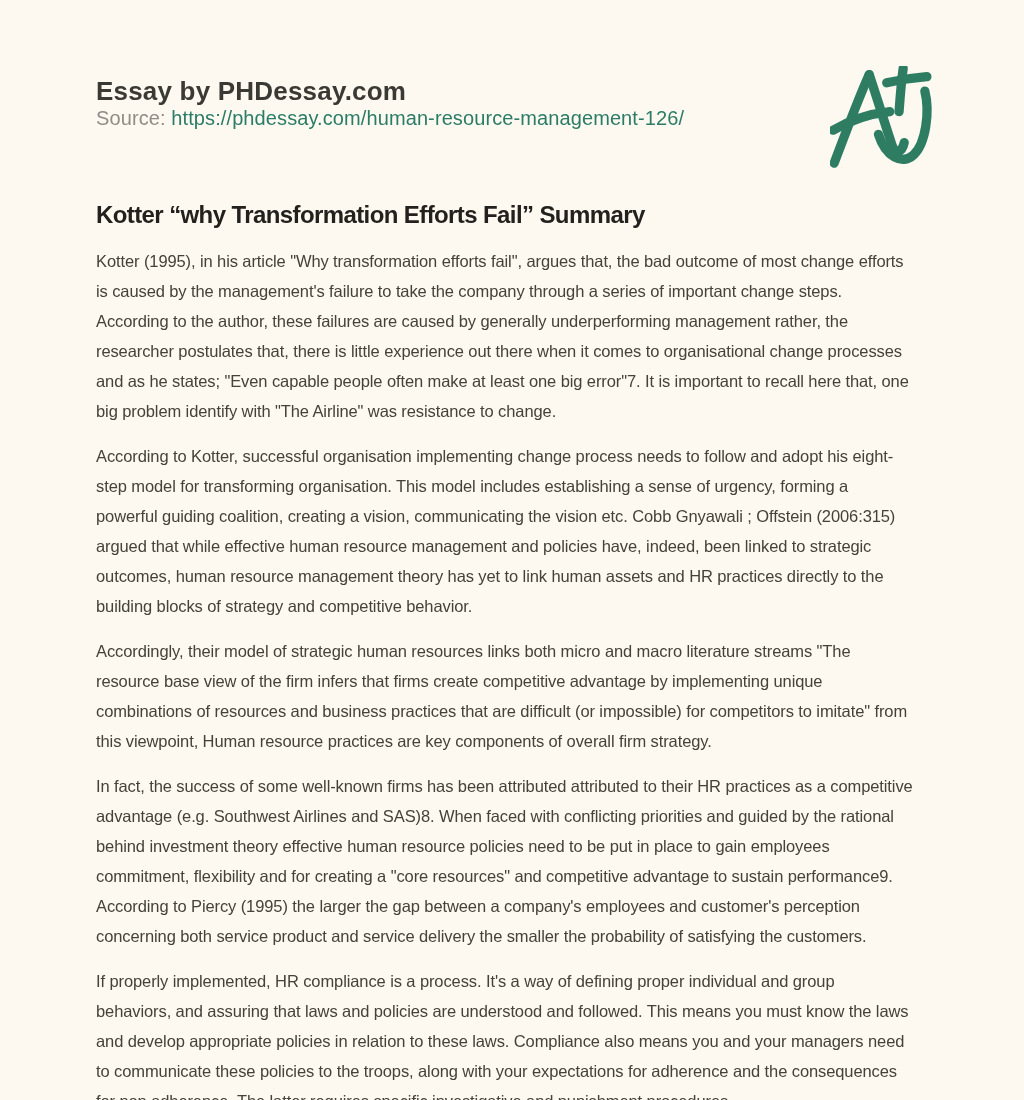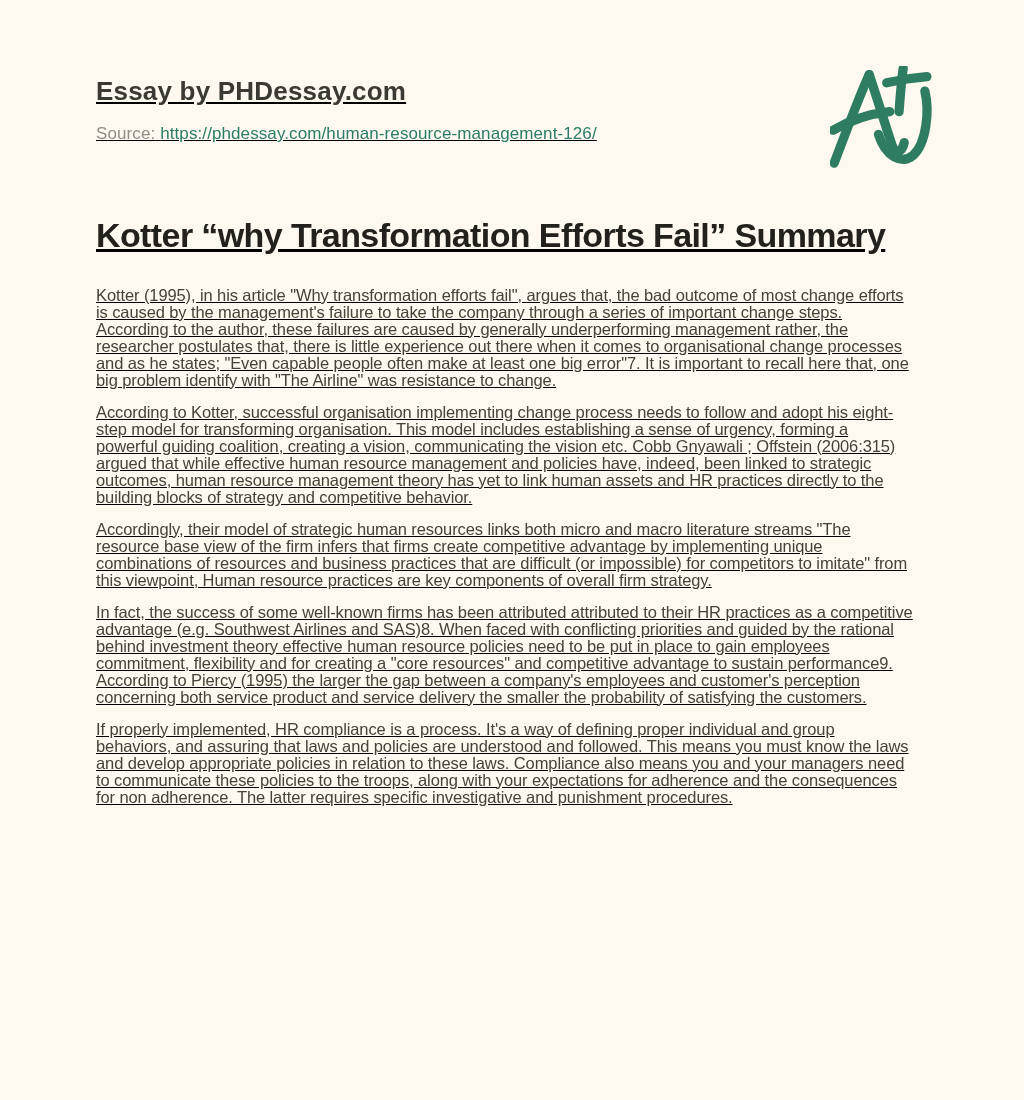--- a/index.html
+++ b/index.html
@@ -9,60 +9,58 @@
     height: 1100px;
     background: #fdf9f1;
     font-family: "Liberation Sans", sans-serif;
     overflow: hidden;
   }
   .page {
     position: relative;
     width: 1024px;
     height: 1064px;
     padding: 0 96px;
-    text-decoration: underline;
   }
   .byline {
     padding-top: 76px;
     font-size: 26px;
     font-weight: 700;
     color: #3b3933;
     letter-spacing: 0.2px;
   }
   .source-row {
-    margin-top: 17px;
-    font-size: 17px;
+    font-size: 20px;
     letter-spacing: 0.1px;
   }
   .source-label { color: #8f8d86; }
   .source-link {
     color: #2b7c67;
     text-decoration: none;
     cursor: pointer;
   }
   .logo {
     position: absolute;
     top: 66px;
     right: 60px;
     width: 134px;
     height: 114px;
   }
   .logo svg { width: 100%; height: 100%; }
   h1.essay-title {
-    margin: 70px 0 30px 0;
-    font-size: 34px;
+    margin: 70px 0 16px 0;
+    font-size: 24px;
     line-height: 1.25;
     font-weight: 700;
     color: #23211d;
     letter-spacing: -0.6px;
   }
   p.essay-paragraph {
     margin: 0 14px 15px 0;
     font-size: 16.5px;
-    line-height: 17px;
+    line-height: 30px;
     color: #454239;
     letter-spacing: -0.1px;
   }
 </style>
 </head>
 <body>
 
 <div class="page">
 
   <div class="header">

